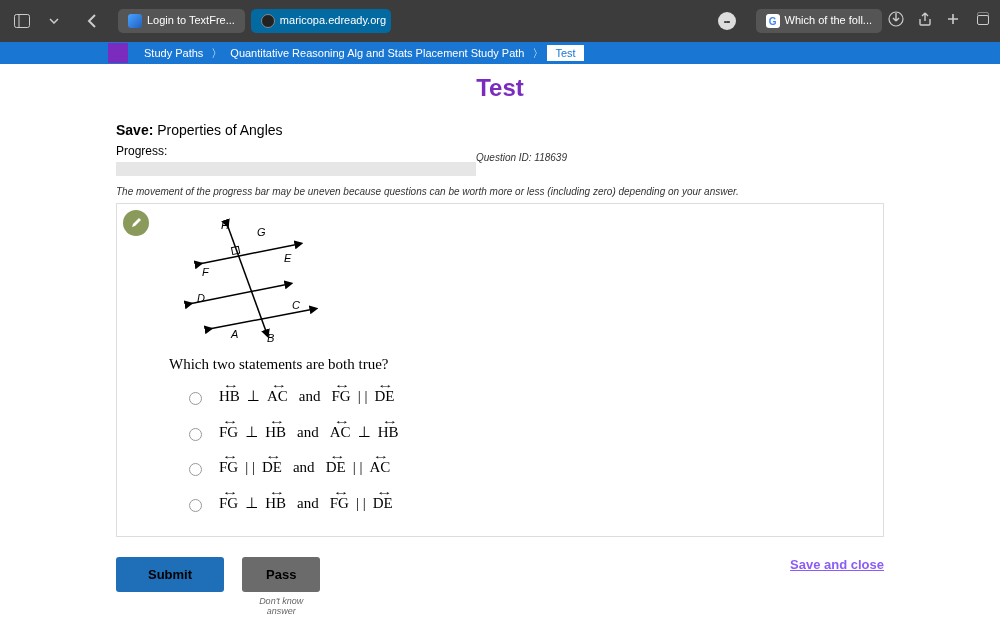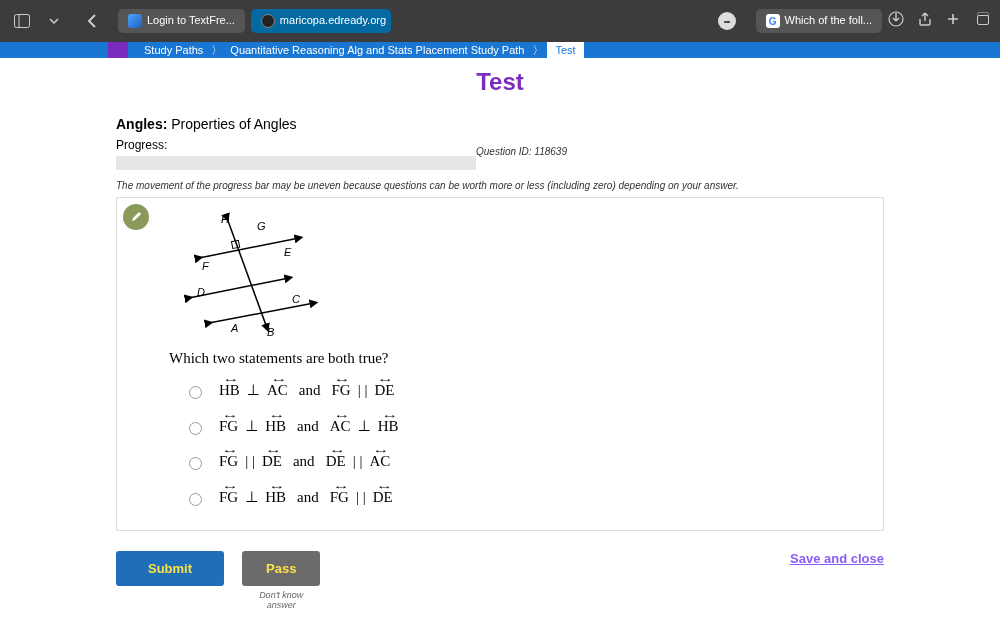--- a/index.html
+++ b/index.html
@@ -13,21 +13,21 @@
 .tab.active { background: #0369a1; }
 .tab-icon { width: 14px; height: 14px; border-radius: 3px; display: inline-block; flex-shrink: 0; }
 .tab-icon.blue { background: linear-gradient(135deg,#4aa3ff,#2060c0); }
 .tab-icon.multi { background: linear-gradient(135deg,#e74c3c 0%,#f39c12 33%,#2ecc71 66%,#3498db 100%); }
 .tab-icon.dark { background: #222; border-radius: 50%; border: 1px solid #888; }
 .tab-icon.g { background: #fff; color: #4285f4; font-weight: bold; font-size: 10px; display: flex; align-items: center; justify-content: center; }
 .spacer { flex: 1; }
 .dots { width: 18px; height: 18px; background: #ddd; border-radius: 50%; display: flex; align-items: center; justify-content: center; color: #333; font-size: 8px; letter-spacing: -1px; }
 .tb-right { display: flex; align-items: center; gap: 14px; color: #ddd; }
 
-.breadcrumb { background: #1976d2; color: #fff; font-size: 11px; padding: 0 0; height: 16px; display: flex; align-items: center; overflow: hidden; position: relative; }
+.breadcrumb { background: #1976d2; color: #fff; font-size: 11px; padding: 0 0; height: 22px; display: flex; align-items: center; overflow: hidden; position: relative; }
 .breadcrumb-inner { display: flex; align-items: center; margin-left: 108px; }
 .bc-square { width: 20px; height: 20px; background: #7b2cbf; display: flex; align-items: center; justify-content: center; margin-right: 8px; }
 .bc-item { padding: 0 8px; white-space: nowrap; }
 
 .page-title { text-align: center; color: #7b2cbf; font-size: 24px; font-weight: bold; padding: 10px 0 20px; }
 
 .content { padding: 0 116px; }
 .topic-row { display: flex; justify-content: space-between; align-items: flex-end; }
 .topic-label { font-size: 14px; }
 .topic-label .b { font-weight: bold; }
@@ -41,21 +41,21 @@
 .diagram { margin-left: 40px; }
 .question-text { font-family: Georgia, serif; font-size: 15px; margin: 8px 0 14px 40px; }
 .options { margin-left: 60px; }
 .option { display: flex; align-items: flex-end; gap: 16px; margin-bottom: 18px; }
 .radio { width: 13px; height: 13px; border: 1px solid #999; border-radius: 50%; flex-shrink: 0; }
 .option-text { font-family: Georgia, serif; font-size: 15px; display: flex; align-items: center; gap: 6px; }
 .seg { display: inline-block; position: relative; padding: 0 1px; }
 .seg::before { content: "↔"; position: absolute; top: -10px; left: 0; right: 0; text-align: center; font-size: 11px; letter-spacing: -2px; transform: scaleX(1.6); }
 
 .footer { padding: 20px 116px 0; display: flex; align-items: flex-start; gap: 18px; }
-.btn { padding: 10px 32px; border-radius: 3px; font-size: 13px; font-weight: 600; border: none; cursor: pointer; color: #fde047; }
+.btn { padding: 10px 32px; border-radius: 3px; font-size: 13px; font-weight: 600; border: none; cursor: pointer; color: #000000; }
 .btn-submit { background: #1e6fb8; }
 .btn-pass-wrap { display: flex; flex-direction: column; align-items: center; }
 .btn-pass { background: #6b6b6b; padding: 10px 24px; }
 .dk { font-size: 9px; font-style: italic; color: #666; margin-top: 4px; text-align: center; }
 .save-close { margin-left: auto; color: #8b5cf6; font-size: 13px; font-weight: 600; text-decoration: underline; cursor: pointer; }
 </style>
 </head>
 <body>
 
 <div class="toolbar">
@@ -116,21 +116,21 @@
     <span class="bc-item">Quantitative Reasoning Alg and Stats Placement Study Path</span>
     <span>〉</span>
     <span class="bc-item" style="color:#1976d2;background:#fff;margin-left:4px;padding:2px 8px;">Test</span>
   </div>
 </div>
 
 <div class="page-title">Test</div>
 
 <div class="content">
   <div class="topic-row">
-    <div class="topic-label"><span class="b">Angles:</span> <span>Properties of Angles</span></div>
+    <div class="topic-label"><span class="b">Save:</span> <span>Properties of Angles</span></div>
   </div>
   <div style="display:flex;align-items:center;">
     <div>
       <div class="progress-label">Progress:</div>
       <div class="progress-bar"></div>
     </div>
     <div class="qid">Question ID: 118639</div>
   </div>
   <div class="progress-note">The movement of the progress bar may be uneven because questions can be worth more or less (including zero) depending on your answer.</div>
 

